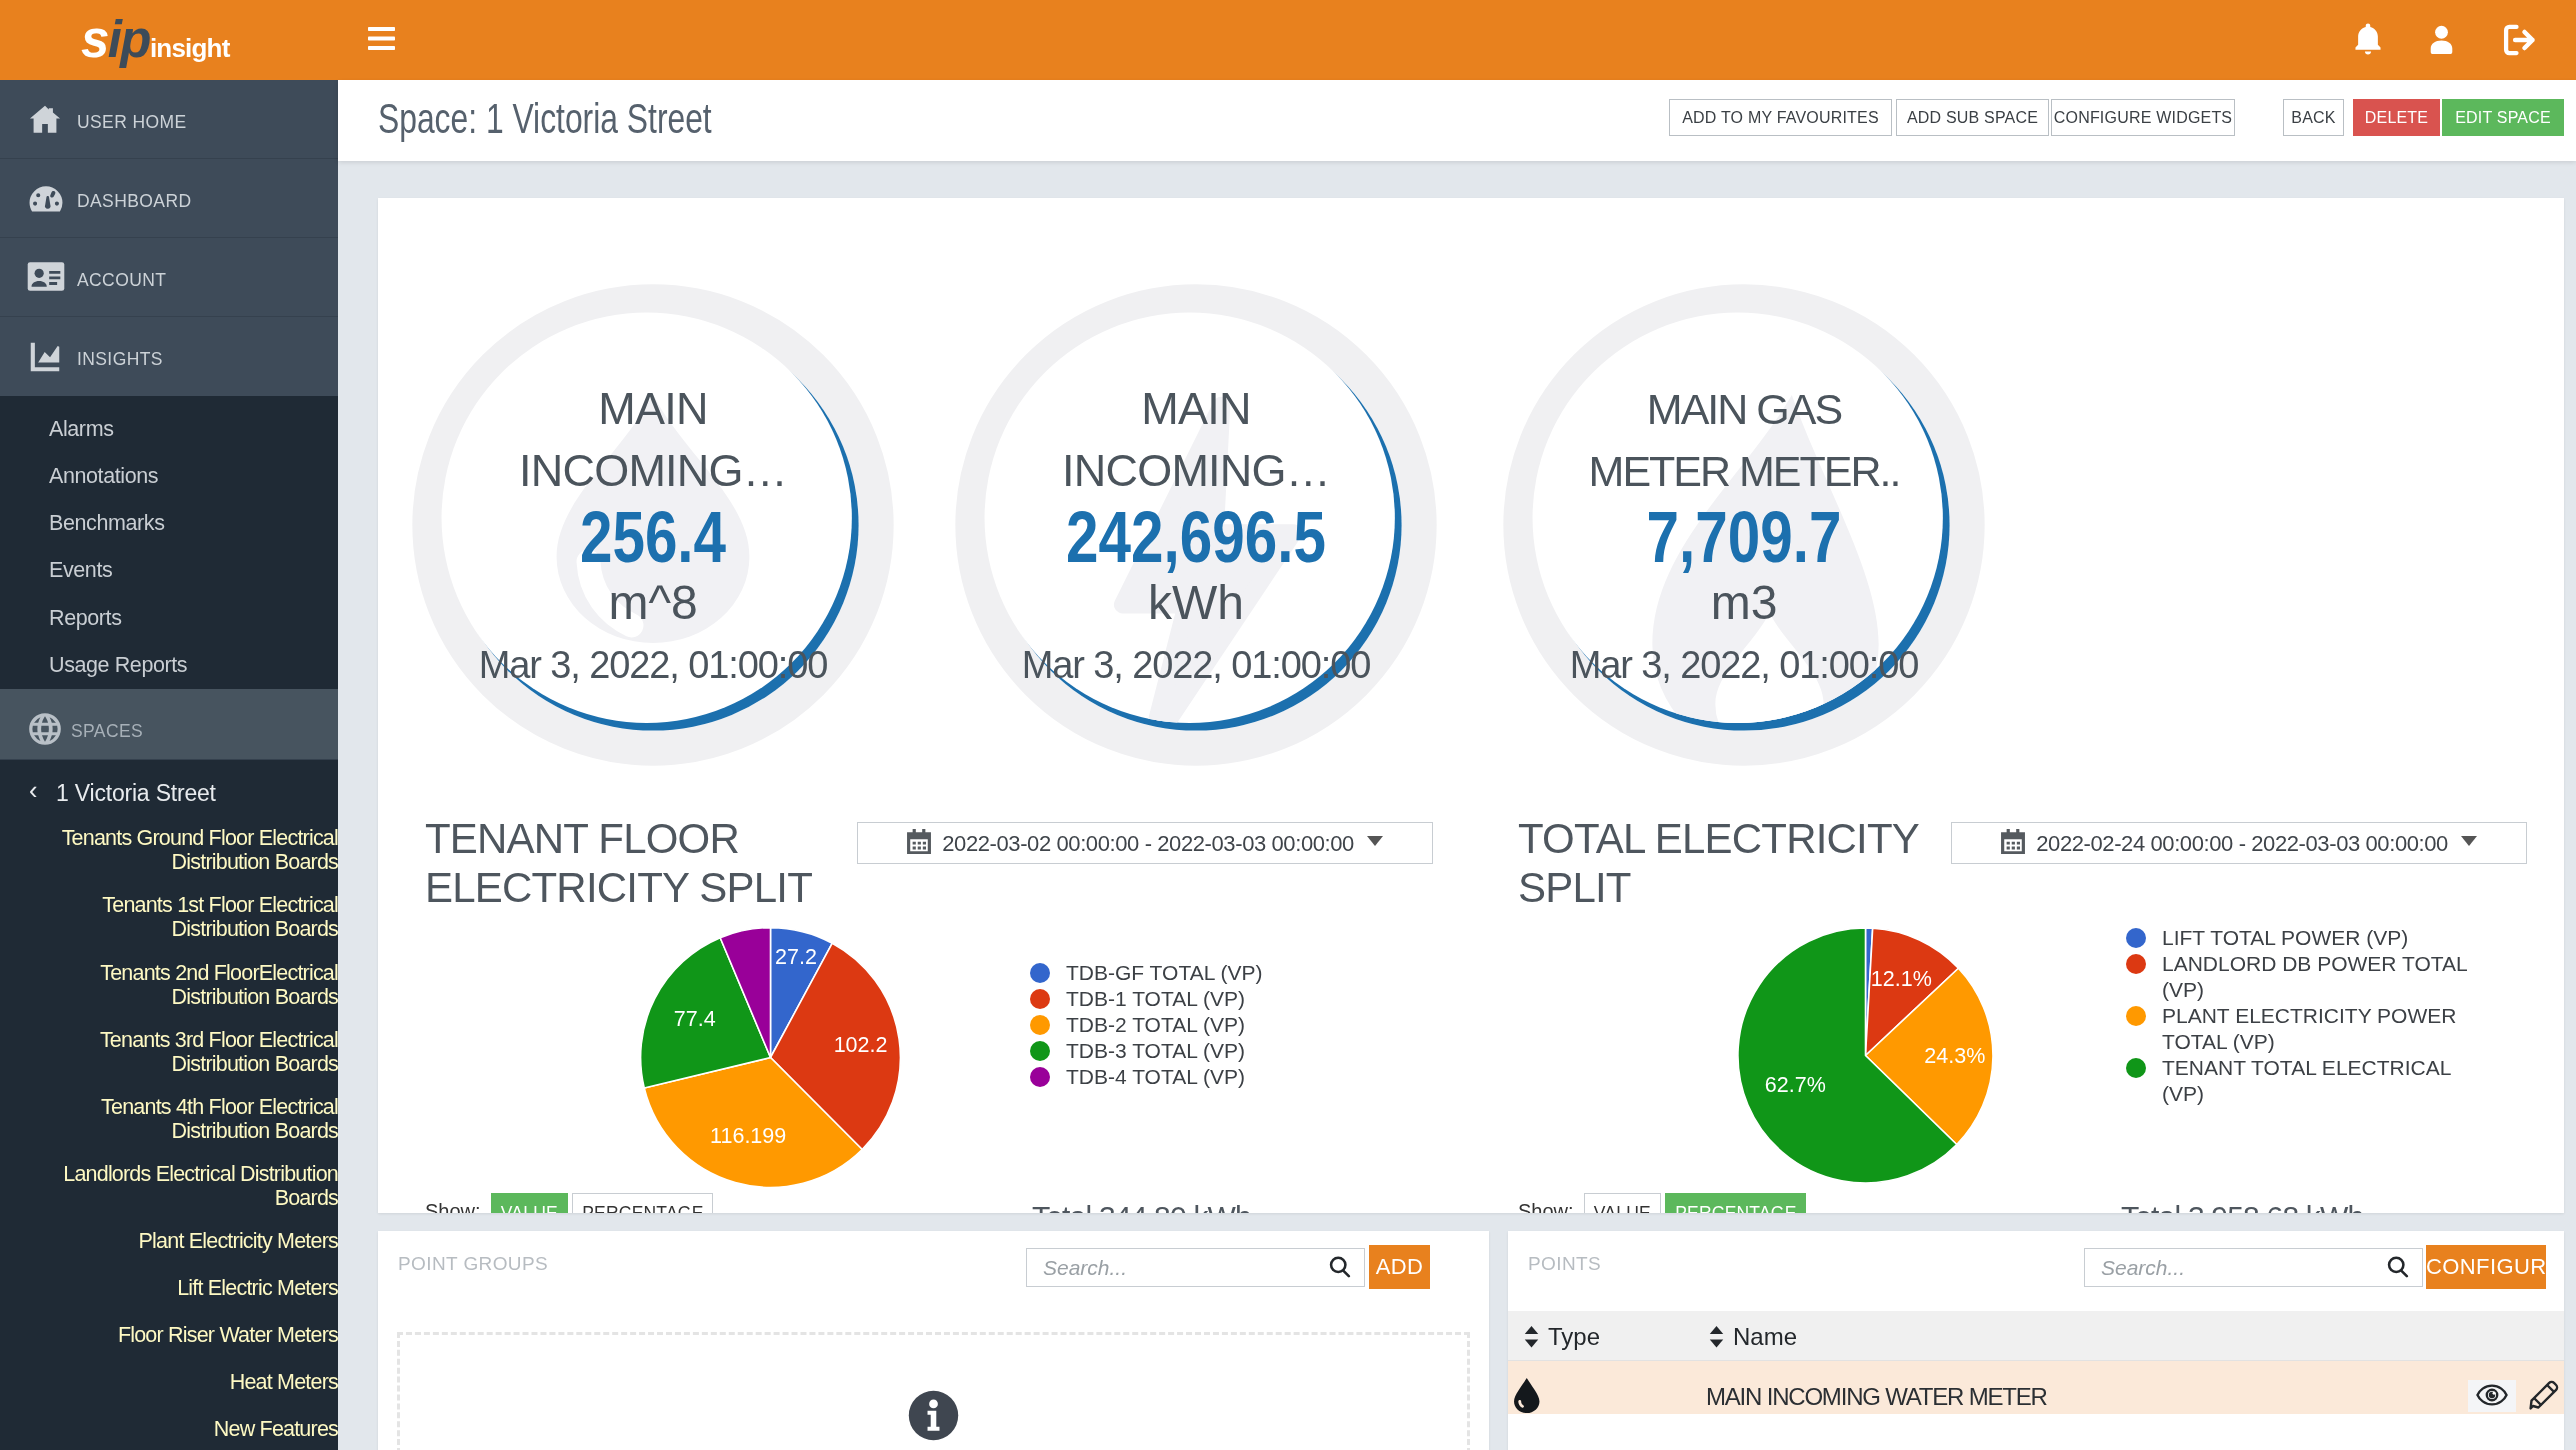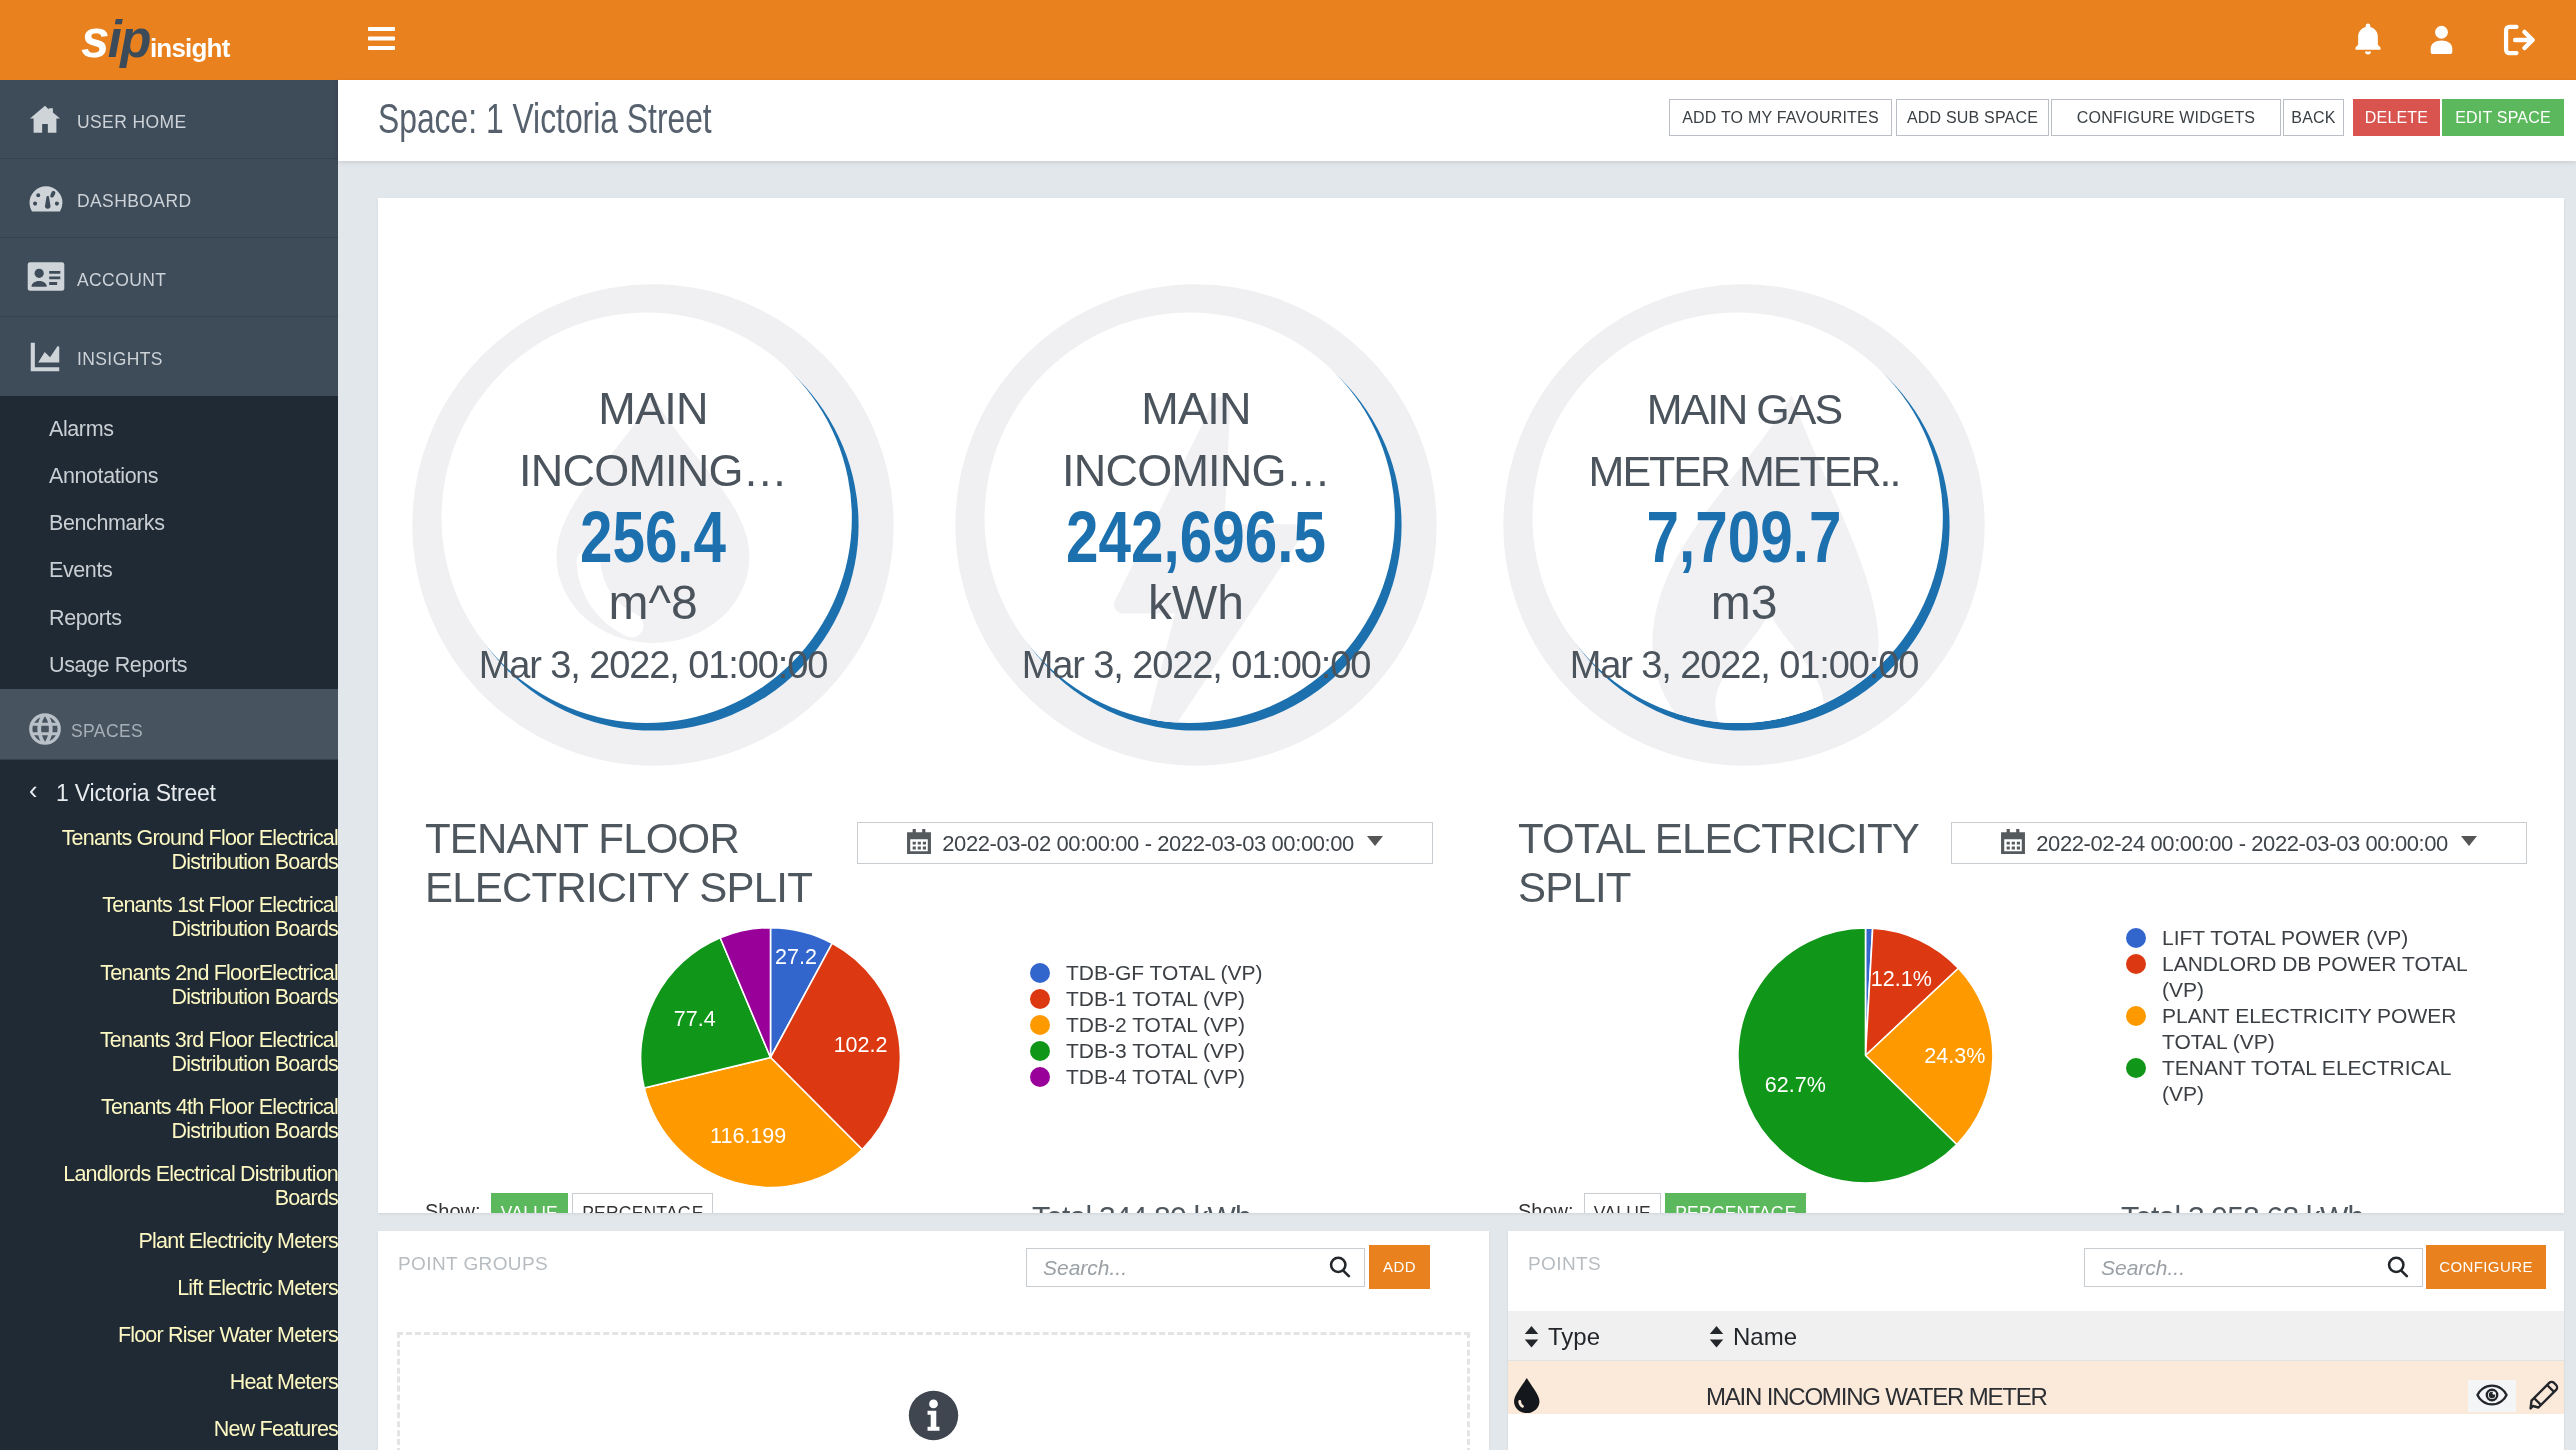--- a/index.html
+++ b/index.html
@@ -64,21 +64,21 @@
 .showrow .sbtn { display:inline-block; height:40px; padding:0 8.8px; border:0.8px solid #c8cdd2; background:#fff;
   font-size:17.5px; line-height:38px; vertical-align:middle; margin-left:4.8px; letter-spacing:0.2px;}
 .showrow .act { background:#5cb85c; border-color:#5cb85c; color:#fff; }
 .total { position:absolute; top:1002px; font-size:30px; font-weight:300; color:#4e565e; letter-spacing:-0.8px; }
 
 
 .ptitle { position:absolute; left:20px; top:22px; font-size:19px; color:#b7bcc1; letter-spacing:0.4px; }
 .search { position:absolute; top:16.7px; height:39px; background:#fff; border:0.8px solid #c8cdd2;
   font-size:21px; font-style:italic; color:#9aa0a5; line-height:37px; padding-left:16px; }
 .mag { position:absolute; top:16.7px; width:48px; height:39px; border:0.8px solid #c8cdd2; border-left:none; background:#fff; }
-.obtn { position:absolute; top:14.4px; height:44px; background:#e8811e; color:#fff; font-size:15px;
+.obtn { position:absolute; top:14.4px; height:44px; background:#e8811e; color:#fff; font-size:22px;
   text-align:center; letter-spacing:0.4px; }
 .dashed { position:absolute; left:19px; top:101px; right:19px; height:479px; border:3.2px dashed #e4e4e4; }
 </style>
 </head>
 <body>
 
 <div class="abs" id="logo">
   <div class="abs" style="left:81px;top:9.6px;font-style:italic;font-weight:700;font-size:51px;letter-spacing:-1.6px;">
     <span style="color:#fff;">s</span><span style="color:#3c4b59;font-style:italic;">ip</span><span style="font-size:26px;font-weight:700;font-style:normal;color:#fff;letter-spacing:-0.8px;">insight</span>
   </div>
@@ -105,21 +105,21 @@
         <path d="M10 2.2H4.6A2.4 2.4 0 0 0 2.2 4.6v14.8a2.4 2.4 0 0 0 2.4 2.4H10"></path>
         <path d="M16 6l6 6-6 6M22 12H9" stroke-width="3.4"></path>
       </g>
     </svg>
 </div>
 
 <div class="abs" id="pagehead">
   <h1>Space: 1 Victoria Street</h1>
   <div class="hbtn" style="left:1331px;width:223px;">ADD TO MY FAVOURITES</div>
   <div class="hbtn" style="left:1558px;width:153px;">ADD SUB SPACE</div>
-  <div class="hbtn" style="left:1713px;width:230px;">CONFIGURE WIDGETS</div>
+  <div class="hbtn" style="left:1713px;width:184px;">CONFIGURE WIDGETS</div>
   <div class="hbtn" style="left:1945px;width:61px;">BACK</div>
   <div class="hbtn red" style="left:2015px;width:87px;">DELETE</div>
   <div class="hbtn green" style="left:2104px;width:122px;">EDIT SPACE</div>
 </div>
 
 <div class="abs" id="sidebar">
   <div class="mitem">
     <svg width="38" height="38" viewBox="0 0 24 24">
         <path fill="#cfd4d9" d="M12 3l-9.5 8h2.3v9h5.4v-5.5h3.6V20h5.4v-9h2.3L17 7.2V4.5h-2.6v.9L12 3z"></path>
       </svg>

